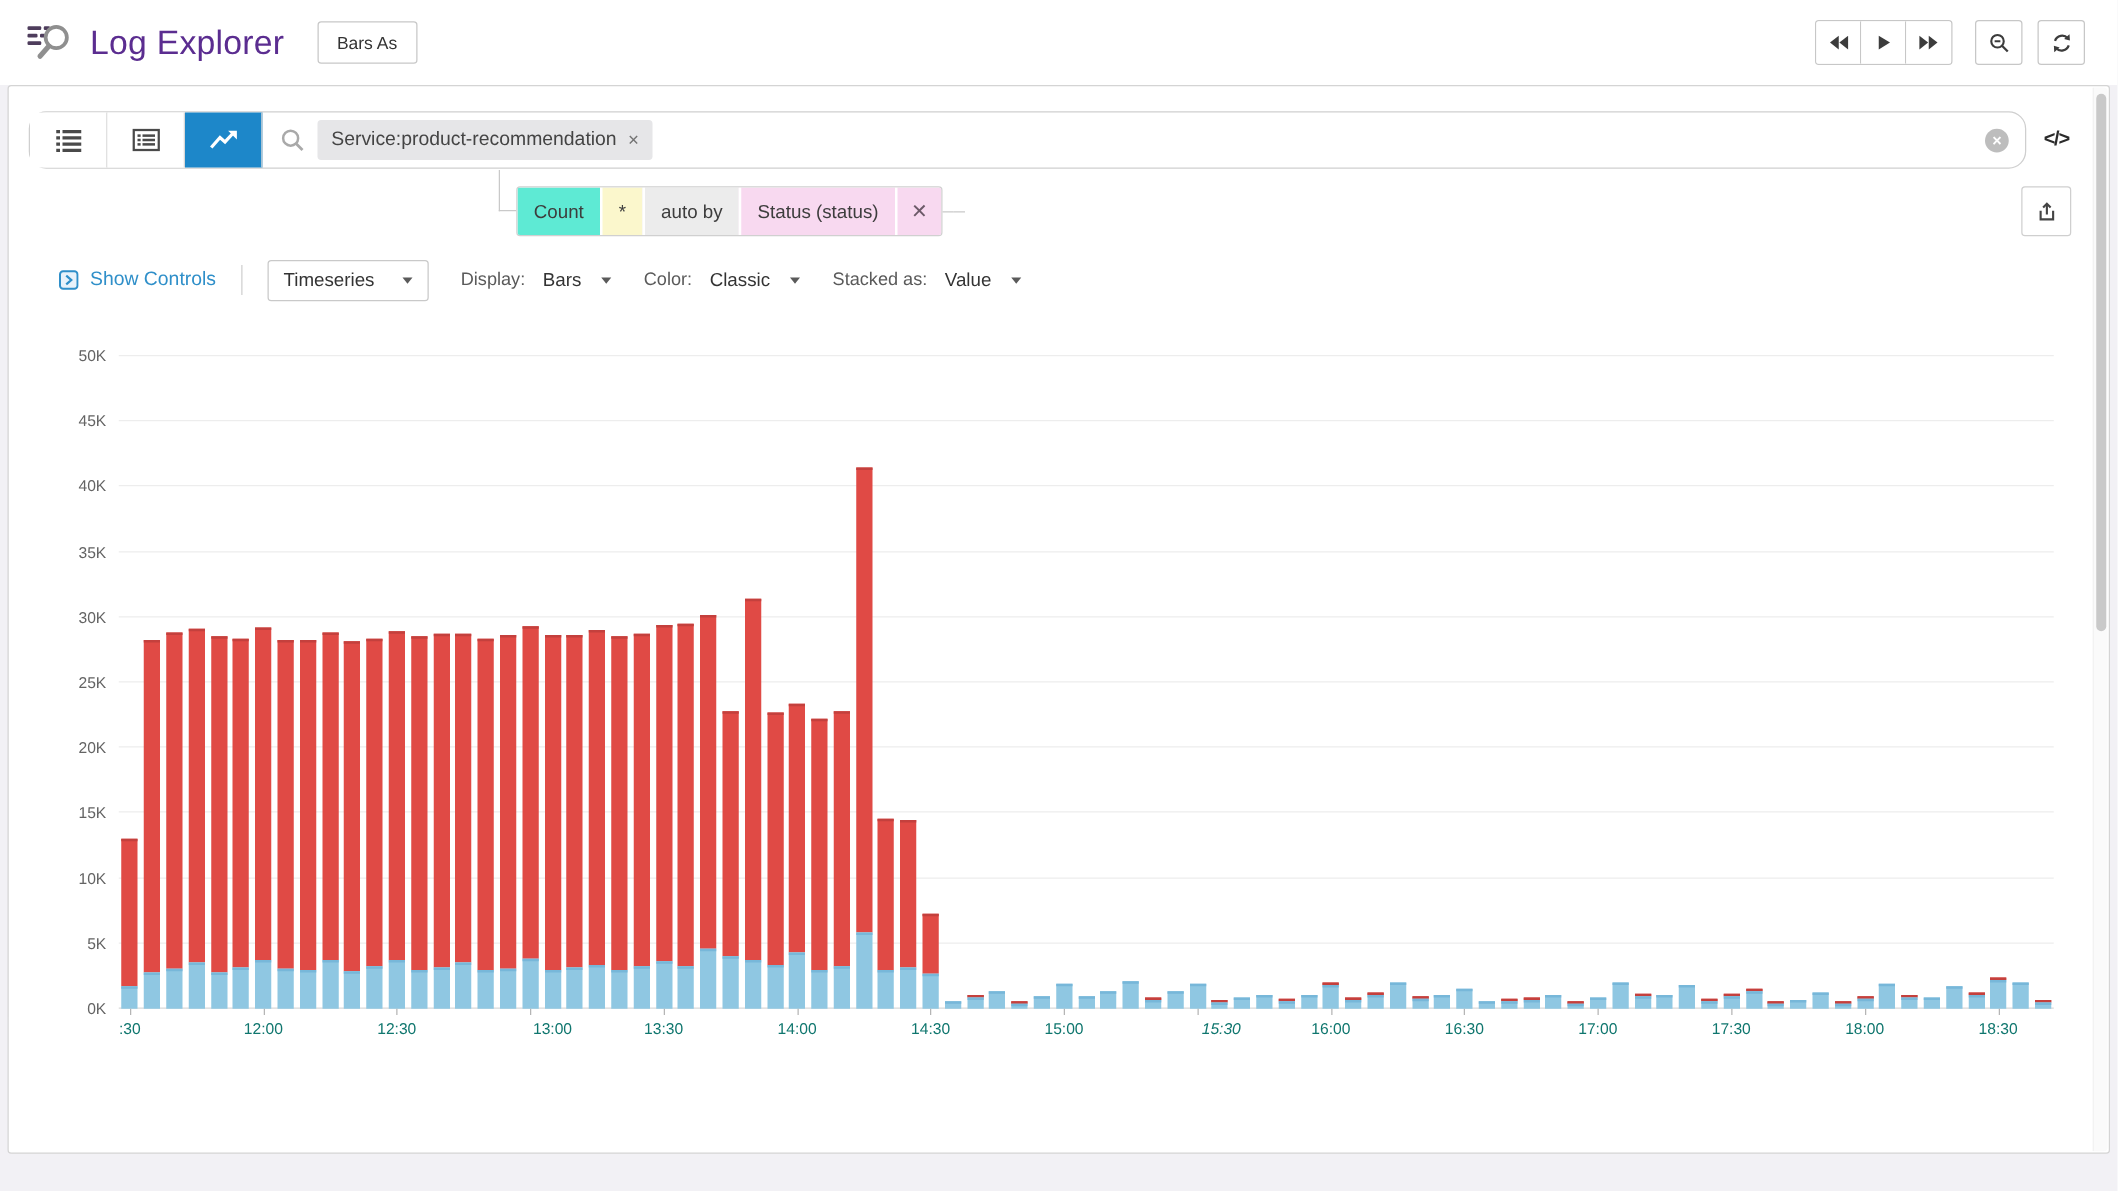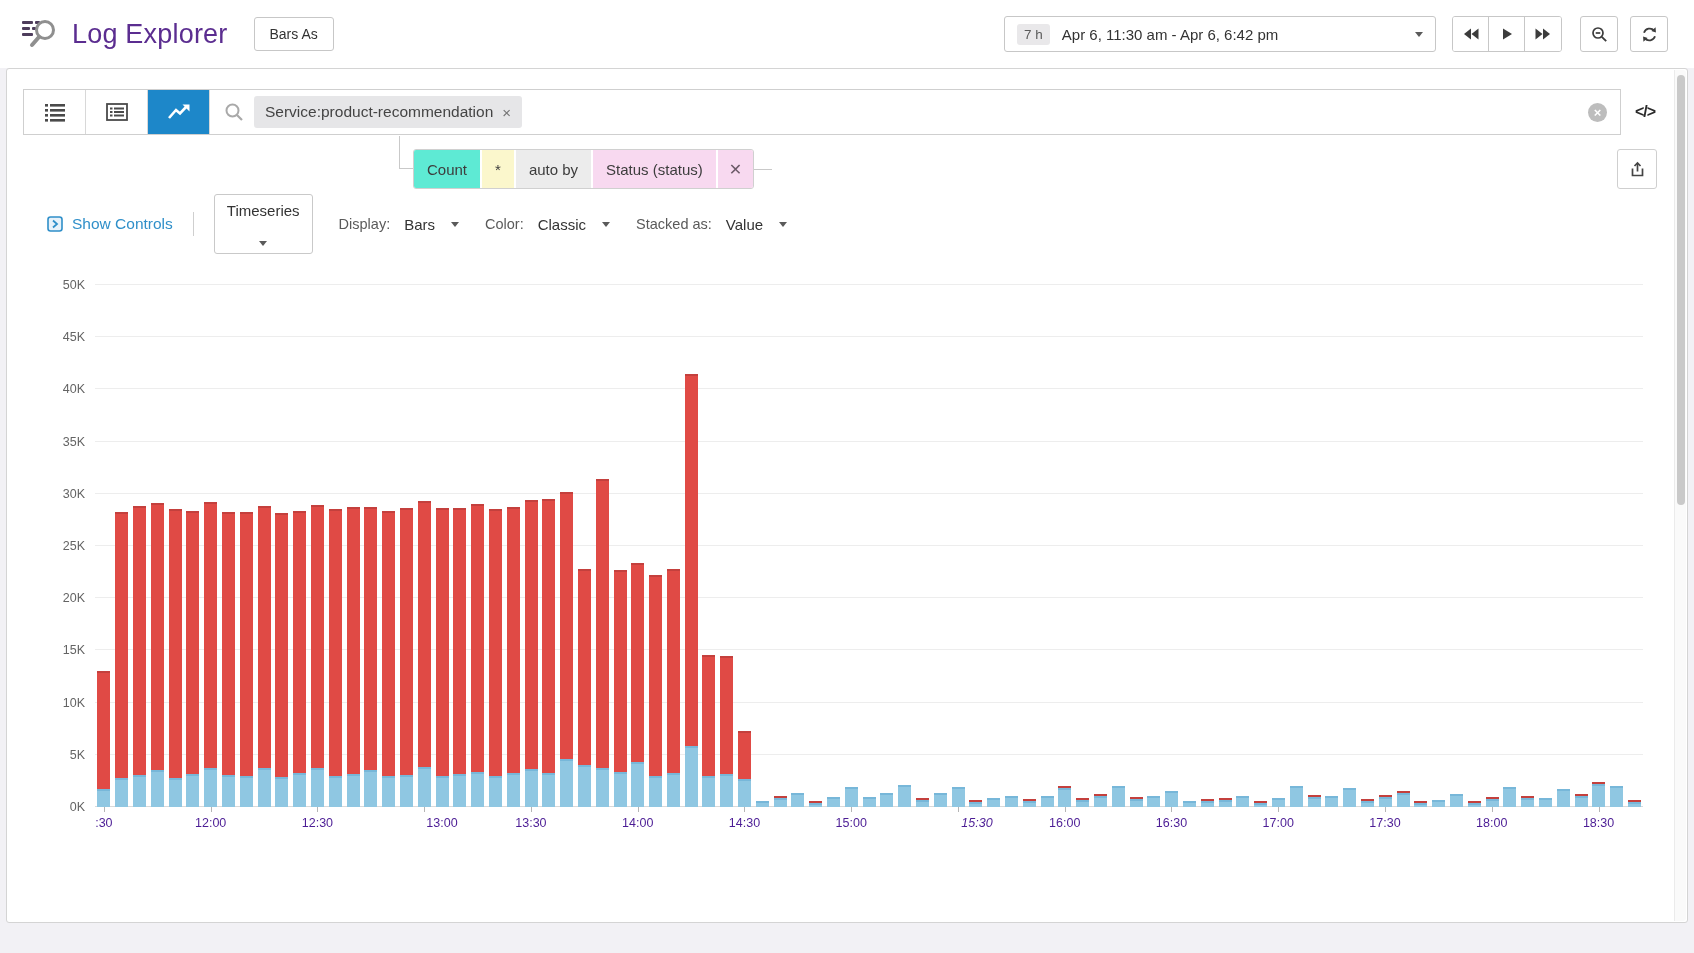--- a/index.html
+++ b/index.html
@@ -24,21 +24,21 @@
   .nav-btn:last-child { border-right:none; }
   .sq-btn { width:38px; height:36px; background:#fff; border:1px solid #c7c7c7; border-radius:3px;
     display:flex; align-items:center; justify-content:center; cursor:pointer; }
   .ml18 { margin-left:18px; } .ml12 { margin-left:12px; }
 
   
   .card { position:relative; margin:0 6px; height:855px; background:#fff; border:1px solid #d4d4d4; border-radius:3px; }
 
   
   .search-row { display:flex; align-items:stretch; margin:20px 18px 0 16px; height:46px; }
-  .search-box { flex:1; display:flex; align-items:center; border:1px solid #cfcfcf; border-radius:0; background:#fff; }
+  .search-box { flex:1; display:flex; align-items:center; border:1px solid #cfcfcf; border-radius:14px; background:#fff; }
   .view-toggle { width:62px; height:100%; display:flex; align-items:center; justify-content:center;
     background:#fff; border:none; border-right:1px solid #d8d8d8; cursor:pointer; }
   .view-toggle.active { background:#1d87c9; }
   .search-glyph { margin:0 10px 0 14px; }
   .tag-pill { display:flex; align-items:center; background:#e6e6e8; border-radius:3px; padding:7px 11px;
     font-size:15.5px; color:#444; cursor:pointer; }
   .tag-x { margin-left:9px; color:#737373; font-size:15px; }
   .clear-btn { margin-left:auto; margin-right:13px; width:19px; height:19px; border-radius:50%; background:#bdbdbd;
     color:#fff; font-size:13px; font-weight:bold; display:flex; align-items:center; justify-content:center;
     border:none; cursor:pointer; flex:none; }
@@ -58,40 +58,40 @@
   .qcell.xcell { font-size:16px; color:#6c5a68; padding:0 11px; }
   .dash { width:9px; height:1px; background:#c9c9c9; align-self:center; flex:none; }
   .export-btn { position:absolute; right:30px; top:0; width:40px; height:40px; border:1px solid #cfcfcf;
     border-radius:3px; background:#fff; display:flex; align-items:center; justify-content:center; cursor:pointer; }
 
   
   .controls-row { display:flex; align-items:center; margin:20px 0 0 40px; height:30px; }
   .show-controls { display:flex; align-items:center; gap:9px; color:#2f8fc9; font-size:15.5px; cursor:pointer; }
   .vdiv { width:1px; height:24px; background:#cfcfcf; margin:0 20px; }
   .dd-box { display:flex; align-items:center; gap:22px; border:1px solid #c9c9c9; border-radius:3px;
-    background:#fff; padding:7px 12px; font-size:15px; color:#333; cursor:pointer;flex-direction:column; }
+    background:#fff; padding:7px 12px; font-size:15px; color:#333; cursor:pointer; }
   .ctl-label { font-size:14.5px; color:#5a5a5a; margin-left:26px; }
   .ctl-value { display:flex; align-items:center; gap:16px; font-size:15px; color:#333; margin-left:14px; cursor:pointer; }
   .caret { width:0; height:0; border-left:4.5px solid transparent; border-right:4.5px solid transparent;
     border-top:5.5px solid #5a5a5a; }
 
   
   .chart-wrap { position:relative; margin:46px 0 0 88px; width:1548px; }
   .plot { position:relative; height:522px; }
   .gridline { position:absolute; left:0; right:0; height:1px; background:#ededed; }
   .gridline.zero { background:#d9d9d9; }
   .ylab { position:absolute; left:-58px; width:48px; text-align:right; font-size:12.5px; color:#646464; }
   .bars { position:absolute; left:0; right:0; top:0; bottom:0; display:flex; align-items:flex-end; }
   .slot { flex:1 1 0; height:100%; display:flex; align-items:flex-end; justify-content:center; }
   .bar { width:13px; display:flex; flex-direction:column; justify-content:flex-end; }
   .seg-error { background:#e04a45; border-top:2px solid #c4403d; }
   .seg-info { background:#8fc7e2; border-top:2px solid #77b7d9; }
   .xaxis { position:relative; height:30px; }
   .xtick { position:absolute; top:0; width:1px; height:5px; background:#b5b5b5; }
-  .xlab { position:absolute; top:9px; transform:translateX(-50%); font-size:12.5px; color:#4c1d95; white-space:nowrap; }
+  .xlab { position:absolute; top:9px; transform:translateX(-50%); font-size:12.5px; color:#0f766e; white-space:nowrap; }
 
   
   .legend { display:flex; align-items:center; gap:46px; margin:12px 0 0 88px; }
   .legend-item { display:flex; align-items:center; gap:11px; cursor:pointer; }
   .swatch { width:17px; height:17px; border-radius:2px; }
   .legend-label { font-size:13.5px; color:#3d3d3d; }
 
   
   .scrollbar { position:absolute; top:1px; right:1px; bottom:1px; width:12px; background:#fafafa;
     border-left:1px solid #ebebeb; border-radius:0 3px 3px 0; }
@@ -113,25 +113,20 @@
         <rect x="2" y="19" width="11" height="3" rx="1"></rect>
       </g>
       <circle cx="25" cy="16" r="8.5" fill="none" stroke="#8f8f8f" stroke-width="3"></circle>
       <line x1="19" y1="23" x2="12" y2="31" stroke="#8f8f8f" stroke-width="4" stroke-linecap="round"></line>
     </svg>
   </span>
   <span class="page-title">Log Explorer</span>
   <button class="saveas-btn">Bars As</button>
 
   <div class="topbar-right">
-    <div class="time-box">
-      <span class="time-chip">7 h</span>
-      <span class="time-label">Apr 6, 11:30 am - Apr 6, 6:42 pm</span>
-      <span class="caret time-caret"></span>
-    </div>
     <div class="nav-group">
       <button class="nav-btn">
         <svg width="16" height="14" viewBox="0 0 16 14">
             <g fill="#3c3c3c">
               <polygon points="8,1.5 8,12.5 1,7"></polygon>
               <polygon points="15.5,1.5 15.5,12.5 8.5,7"></polygon>
             </g>
           </svg>
       </button>
       <button class="nav-btn">

